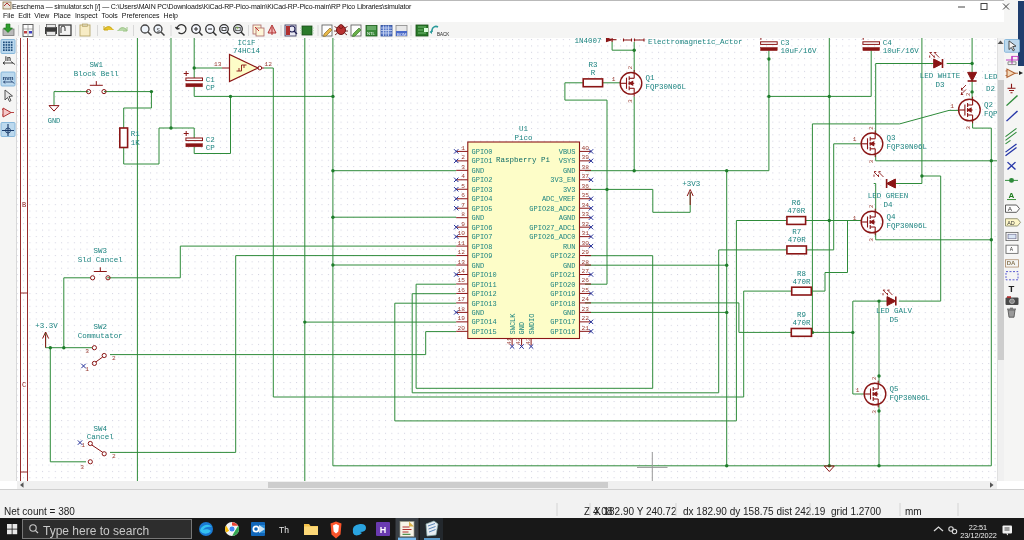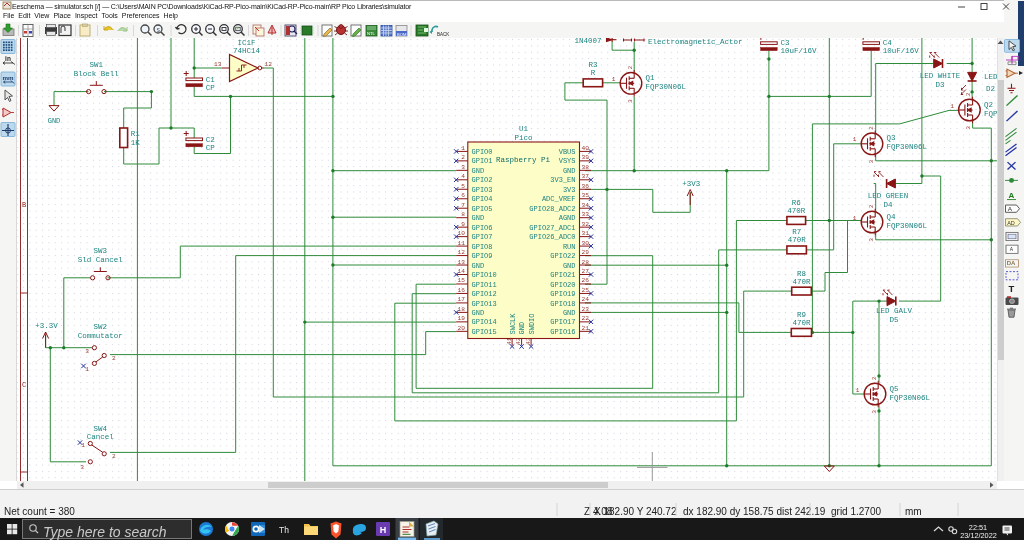--- a/index.html
+++ b/index.html
@@ -16,21 +16,21 @@
 #rightpanelbg{left:1004px;top:0;width:20px;height:38px;background:#f5f5f4;}
 #bluestrip{left:1018px;top:1px;width:6px;height:65px;background:#1f3d6d;}
 #vscroll{left:997px;top:38px;width:7px;height:443px;background:#f0f0f0;border-left:1px solid #e0e0e0;}
 #vthumb{left:998px;top:80px;width:6px;height:280px;background:#cdcdcd;}
 #hscroll{left:17px;top:481px;width:980px;height:8px;background:#f0f0f0;}
 #hthumb{left:268px;top:482px;width:340px;height:6px;background:#cdcdcd;}
 #statusbar{left:0;top:489px;width:1024px;height:29px;background:#f2f2f2;border-top:1px solid #cfcfcf;}
 .sttxt{position:absolute;font-size:10px;color:#222;white-space:nowrap;top:506px;}
 #taskbar{left:0;top:518px;width:1024px;height:22px;background:#181818;}
 #searchbox{left:22px;top:519px;width:170px;height:20px;background:#2d2d2d;border:1px solid #777;}
-#searchtxt{left:43px;top:524px;font-size:14px;color:#c9c9c9;font-style:italic;}
+#searchtxt{left:43px;top:524px;font-size:12px;color:#c9c9c9;}
 #canvas{left:17px;top:38px;width:980px;height:443px;background:#ffffff;overflow:hidden;}
 </style>
 </head>
 <body>
 <div class="abs" id="canvas">
 <svg width="980" height="443" viewBox="17 38 980 443" xmlns="http://www.w3.org/2000/svg">
 <defs>
 <pattern id="grid" width="6.35" height="6.35" patternUnits="userSpaceOnUse" x="4" y="1">
 <rect x="0" y="0" width="1" height="1" fill="#b8b8d0" opacity="0.65"></rect>
 </pattern>

